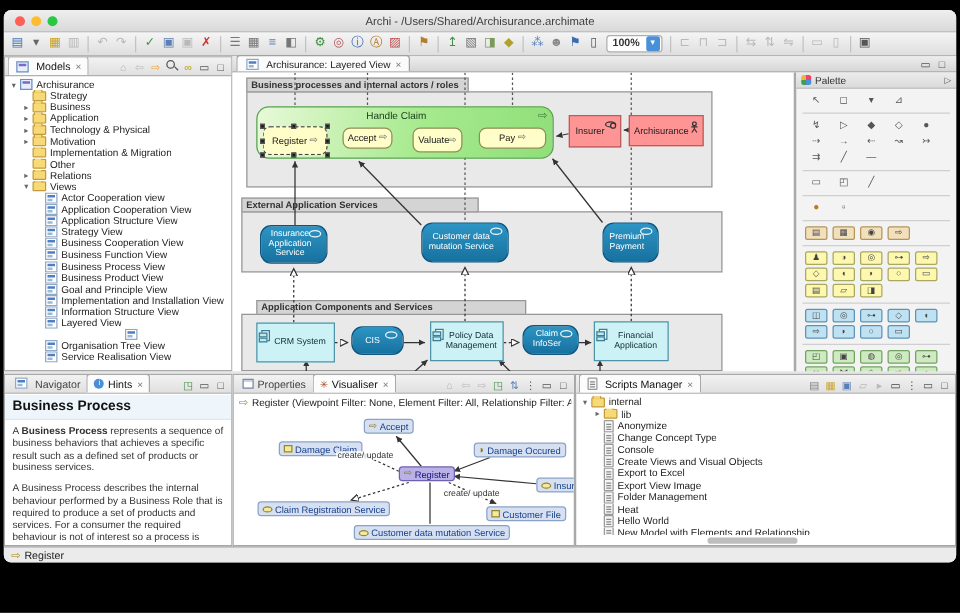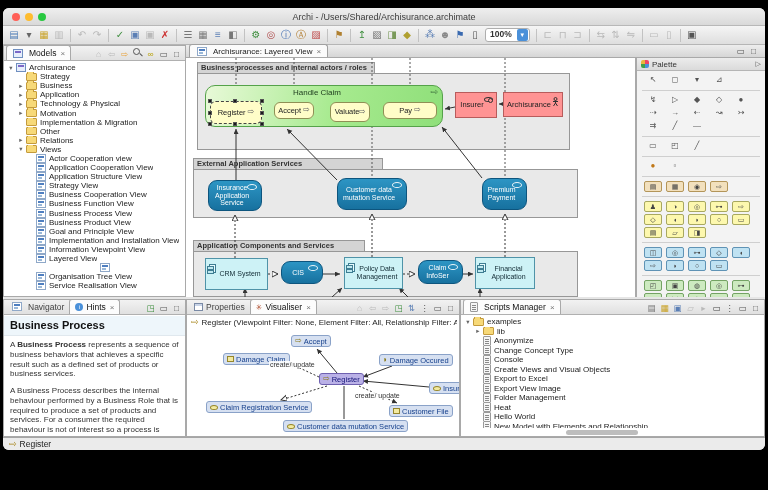--- a/index.html
+++ b/index.html
@@ -282,21 +282,21 @@
             <span class="tl2">Goal and Principle View</span>
           </div>
           <div class="trow" style="padding-left: 23px;">
             <span class="tw"></span>
             <span class="ti diagram"></span>
             <span class="tl2">Implementation and Installation View</span>
           </div>
           <div class="trow" style="padding-left: 23px;">
             <span class="tw"></span>
             <span class="ti diagram"></span>
-            <span class="tl2">Information Viewpoint View</span>
+            <span class="tl2">Information Structure View</span>
           </div>
           <div class="trow" style="padding-left: 23px;">
             <span class="tw"></span>
             <span class="ti diagram"></span>
             <span class="tl2">Layered View</span>
           </div>
           <div class="trow" style="padding-left: 23px; flex-direction: column;">
             <span class="tw"></span>
             <span class="ti diagram"></span>
             <span class="tl2">Organisation Structure View</span>
@@ -326,21 +326,21 @@
         <span class="tbtn" style="color:#555;">□</span>
       </div>
     </div>
 
     <div id="canvas">
 
       <div class="grp-tab" style="left:11px;top:4px;width:178px;"><span>Business processes and internal actors / roles</span></div>
       <div class="grp-body" style="left:11px;top:15px;width:373px;height:77px;"></div>
       <div class="grp-tab" style="left:7px;top:100px;width:190px;"><span>External Application Services</span></div>
       <div class="grp-body" style="left:7px;top:111px;width:385px;height:49px;"></div>
-      <div class="grp-tab" style="left:7px;top:182px;width:172px;"><span>Application Components and Services</span></div>
+      <div class="grp-tab" style="left:19px;top:182px;width:216px;"><span>Application Components and Services</span></div>
       <div class="grp-body" style="left:7px;top:193px;width:385px;height:46px;"></div>
 
       <svg id="cansvg" width="450" height="239">
         <defs>
           <marker id="arr" markerWidth="7" markerHeight="7" refX="5" refY="2.5" orient="auto">
                 <path d="M0,0 L5,2.5 L0,5 z" fill="#333"></path>
               </marker>
           <marker id="tri" markerWidth="8" markerHeight="8" refX="6" refY="3" orient="auto">
                 <path d="M0,0 L6,3 L0,6 z" fill="#fff" stroke="#333" stroke-width="1"></path>
               </marker>
@@ -673,21 +673,21 @@
             <span class="tbtn" style="color: rgb(68, 68, 68);">▭</span>
             <span class="tbtn" style="color: rgb(85, 85, 85);">⋮</span>
             <span class="tbtn" style="color: rgb(85, 85, 85);">▭</span>
             <span class="tbtn" style="color: rgb(85, 85, 85);">□</span>
           </div>
     </div>
     <div id="scripts-tree">
           <div class="trow" style="padding-left: 3px;">
             <span class="tw">▾</span>
             <span class="ti folder"></span>
-            <span class="tl2">examples</span>
+            <span class="tl2">internal</span>
           </div>
           <div class="trow" style="padding-left: 13px;">
             <span class="tw">▸</span>
             <span class="ti folder"></span>
             <span class="tl2">lib</span>
           </div>
           <div class="trow" style="padding-left: 13px;">
             <span class="tw"></span>
             <span class="ti script"></span>
             <span class="tl2">Anonymize</span>

